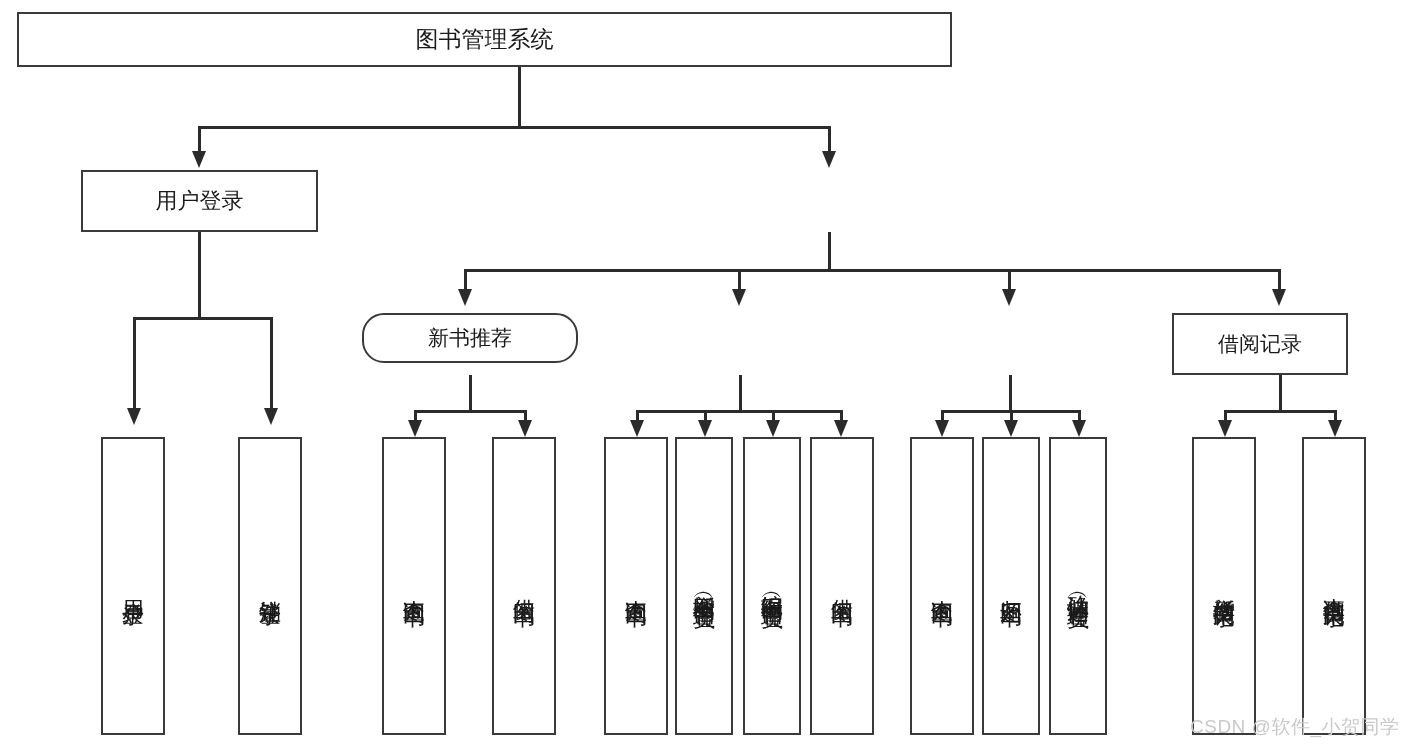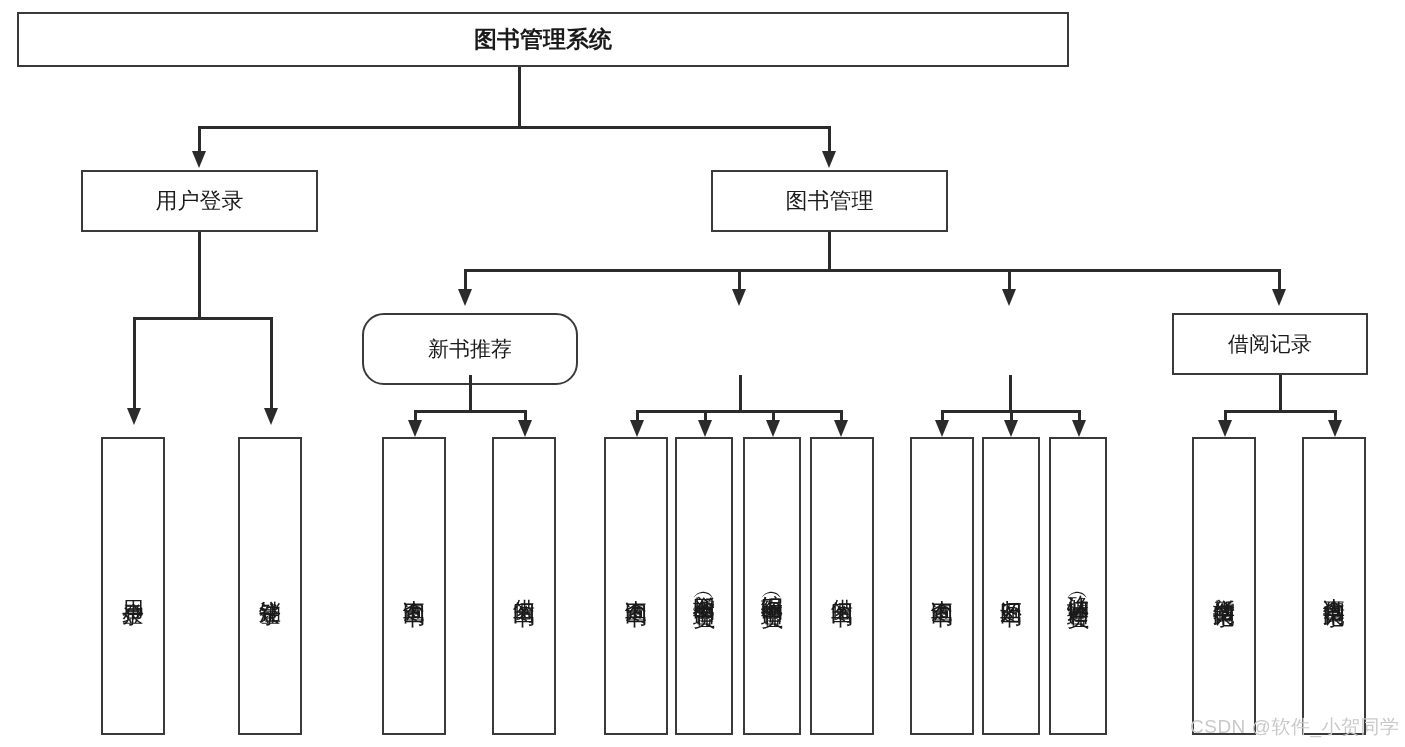--- a/index.html
+++ b/index.html
@@ -75,64 +75,61 @@
     letter-spacing: 0.5px;
     white-space: nowrap;
     user-select: none;
   }
 </style>
 </head>
 <body>
 
 <div id="canvas">
 
-  <div class="node root" style="left:17px; top:12px; width:1052px; height:55px;font-weight:bold;">
+  <div class="node root" style="left:17px; top:12px; width:935px; height:55px;">
     <span class="lbl">图书管理系统</span>
   </div>
 
   <div class="vline" style="left:518px; top:67px; height:60px;"></div>
 
   <div class="hline" style="left:198px; top:126px; width:632px;"></div>
 
   <div class="vline" style="left:198px; top:126px; height:28px;"></div>
   <div class="arrow" style="left:192px; top:151px;"></div>
 
   <div class="vline" style="left:828px; top:126px; height:28px;"></div>
   <div class="arrow" style="left:822px; top:151px;"></div>
 
   <div class="node lvl2" style="left:81px; top:170px; width:237px; height:62px;">
     <span class="lbl">用户登录</span>
   </div>
 
-  <div class="node lvl2" style="left:711px; top:170px; width:237px; height:62px;">
-    <span class="lbl">图书管理</span>
-  </div>
 
   <div class="vline" style="left:198px; top:232px; height:86px;"></div>
   <div class="hline" style="left:133px; top:317px; width:139px;"></div>
   <div class="vline" style="left:133px; top:317px; height:93px;"></div>
   <div class="arrow" style="left:127px; top:408px;"></div>
   <div class="vline" style="left:270px; top:317px; height:93px;"></div>
   <div class="arrow" style="left:264px; top:408px;"></div>
 
   <div class="vline" style="left:828px; top:232px; height:38px;"></div>
   <div class="hline" style="left:464px; top:269px; width:816px;"></div>
   <div class="vline" style="left:464px; top:269px; height:22px;"></div>
   <div class="arrow" style="left:458px; top:289px;"></div>
   <div class="vline" style="left:738px; top:269px; height:22px;"></div>
   <div class="arrow" style="left:732px; top:289px;"></div>
   <div class="vline" style="left:1008px; top:269px; height:22px;"></div>
   <div class="arrow" style="left:1002px; top:289px;"></div>
   <div class="vline" style="left:1278px; top:269px; height:22px;"></div>
   <div class="arrow" style="left:1272px; top:289px;"></div>
 
-  <div class="node lvl3" style="left:362px; top:313px; width:216px; height:72px;border-radius:22px;">
+  <div class="node lvl3" style="left:362px; top:313px; width:216px; height:50px;border-radius:22px;">
     <span class="lbl">新书推荐</span>
   </div>
-  <div class="node lvl3" style="left:1172px; top:313px; width:196px; height:62px;">
+  <div class="node lvl3" style="left:1172px; top:313px; width:176px; height:62px;">
     <span class="lbl">借阅记录</span>
   </div>
 
   <div class="vline" style="left:469px; top:375px; height:36px;"></div>
   <div class="hline" style="left:414px; top:410px; width:112px;"></div>
   <div class="vline" style="left:414px; top:410px; height:12px;"></div>
   <div class="arrow" style="left:408px; top:420px;"></div>
   <div class="vline" style="left:524px; top:410px; height:12px;"></div>
   <div class="arrow" style="left:518px; top:420px;"></div>
 

